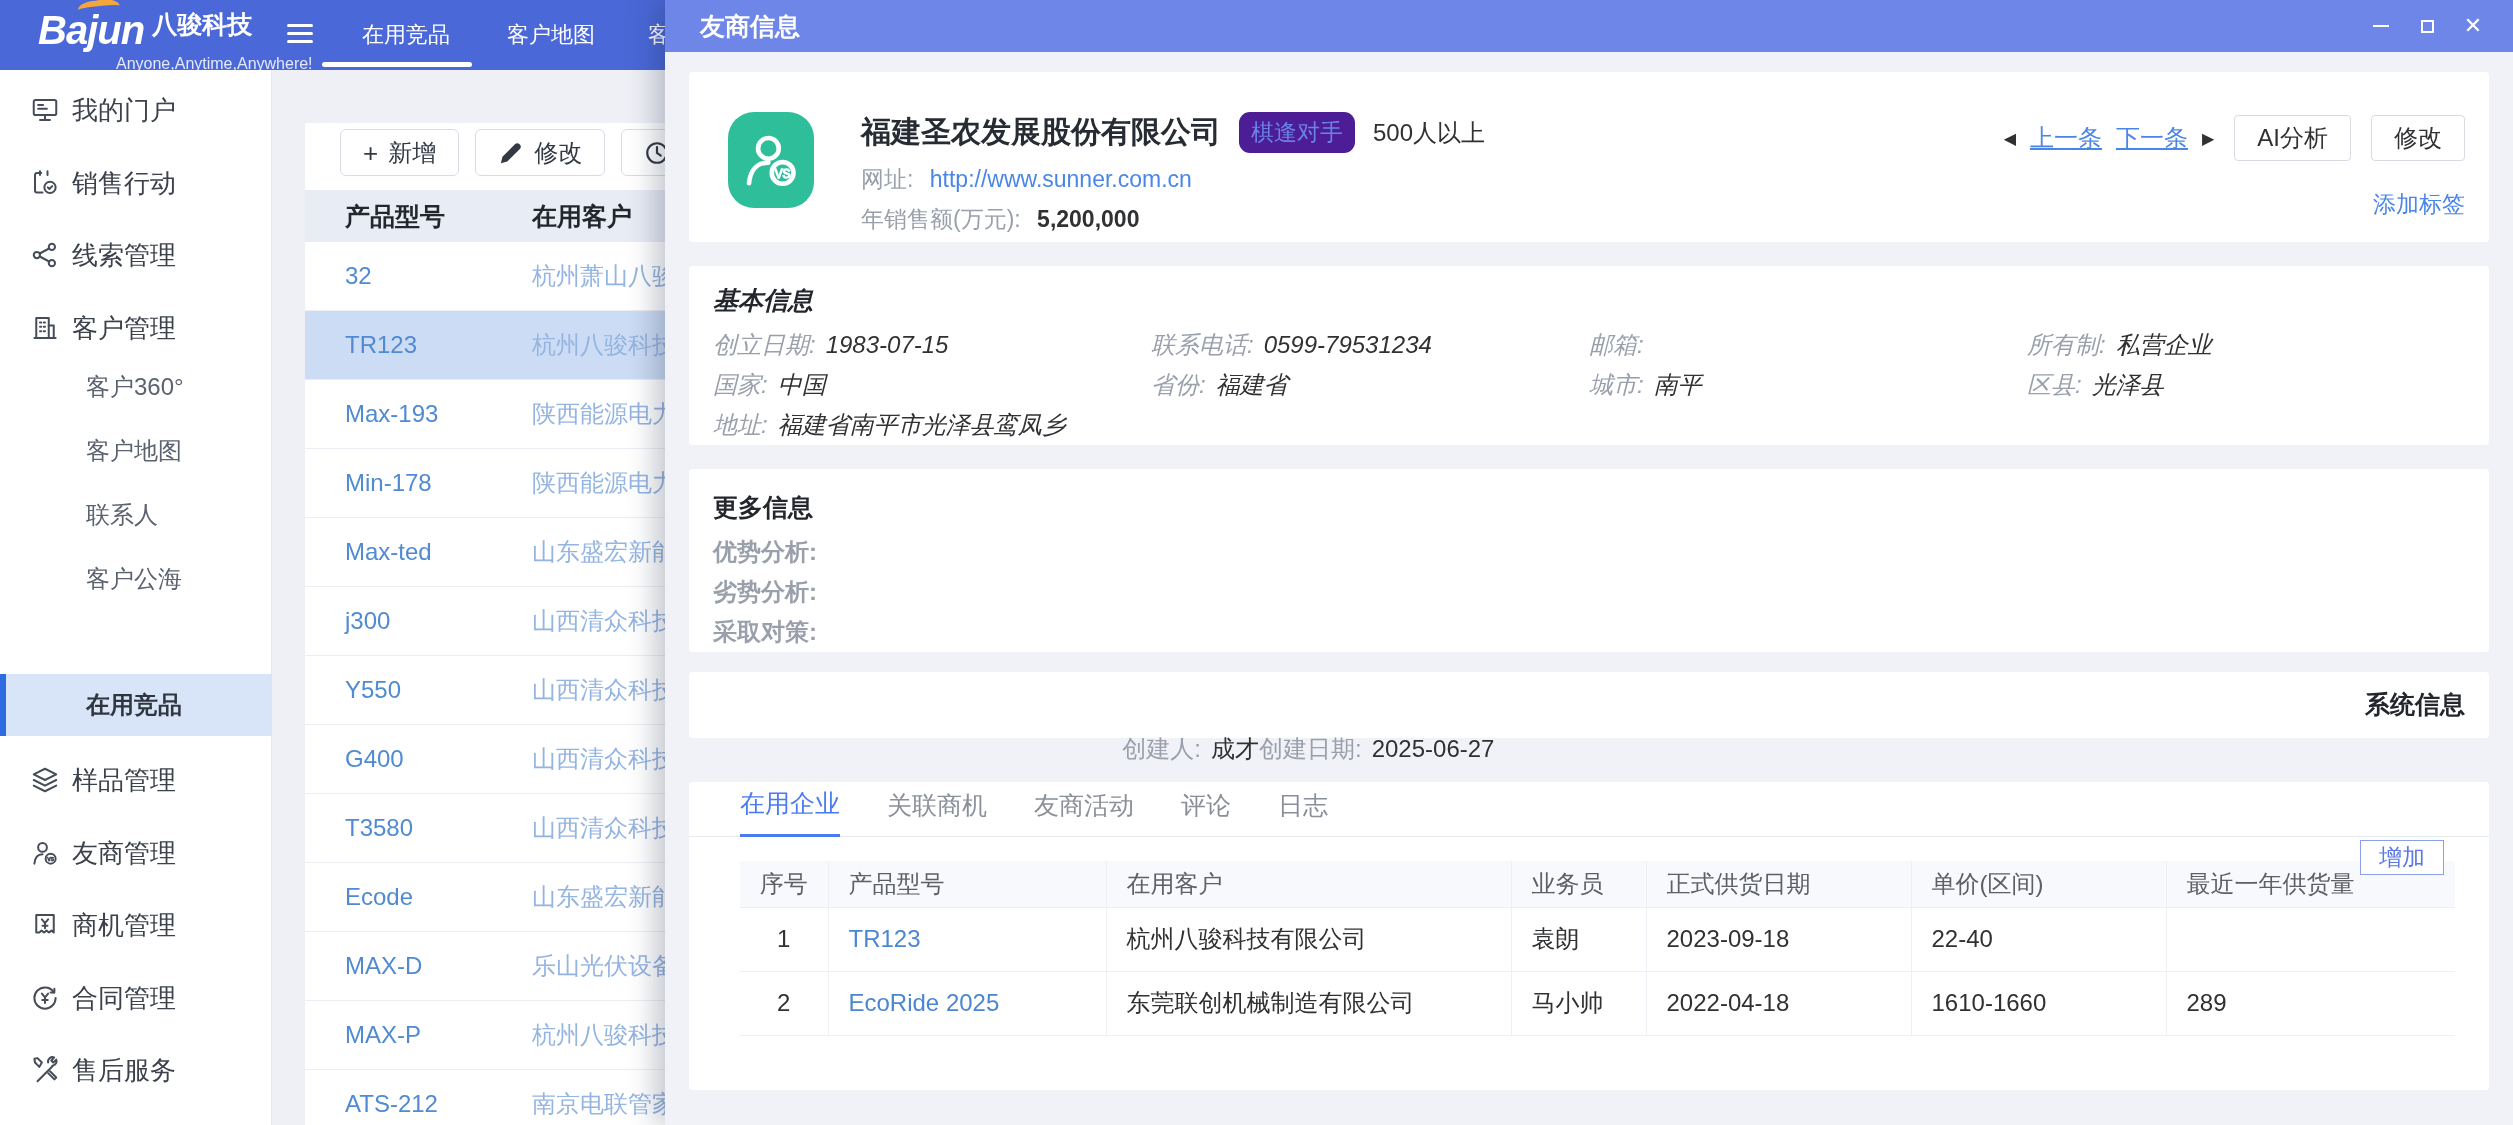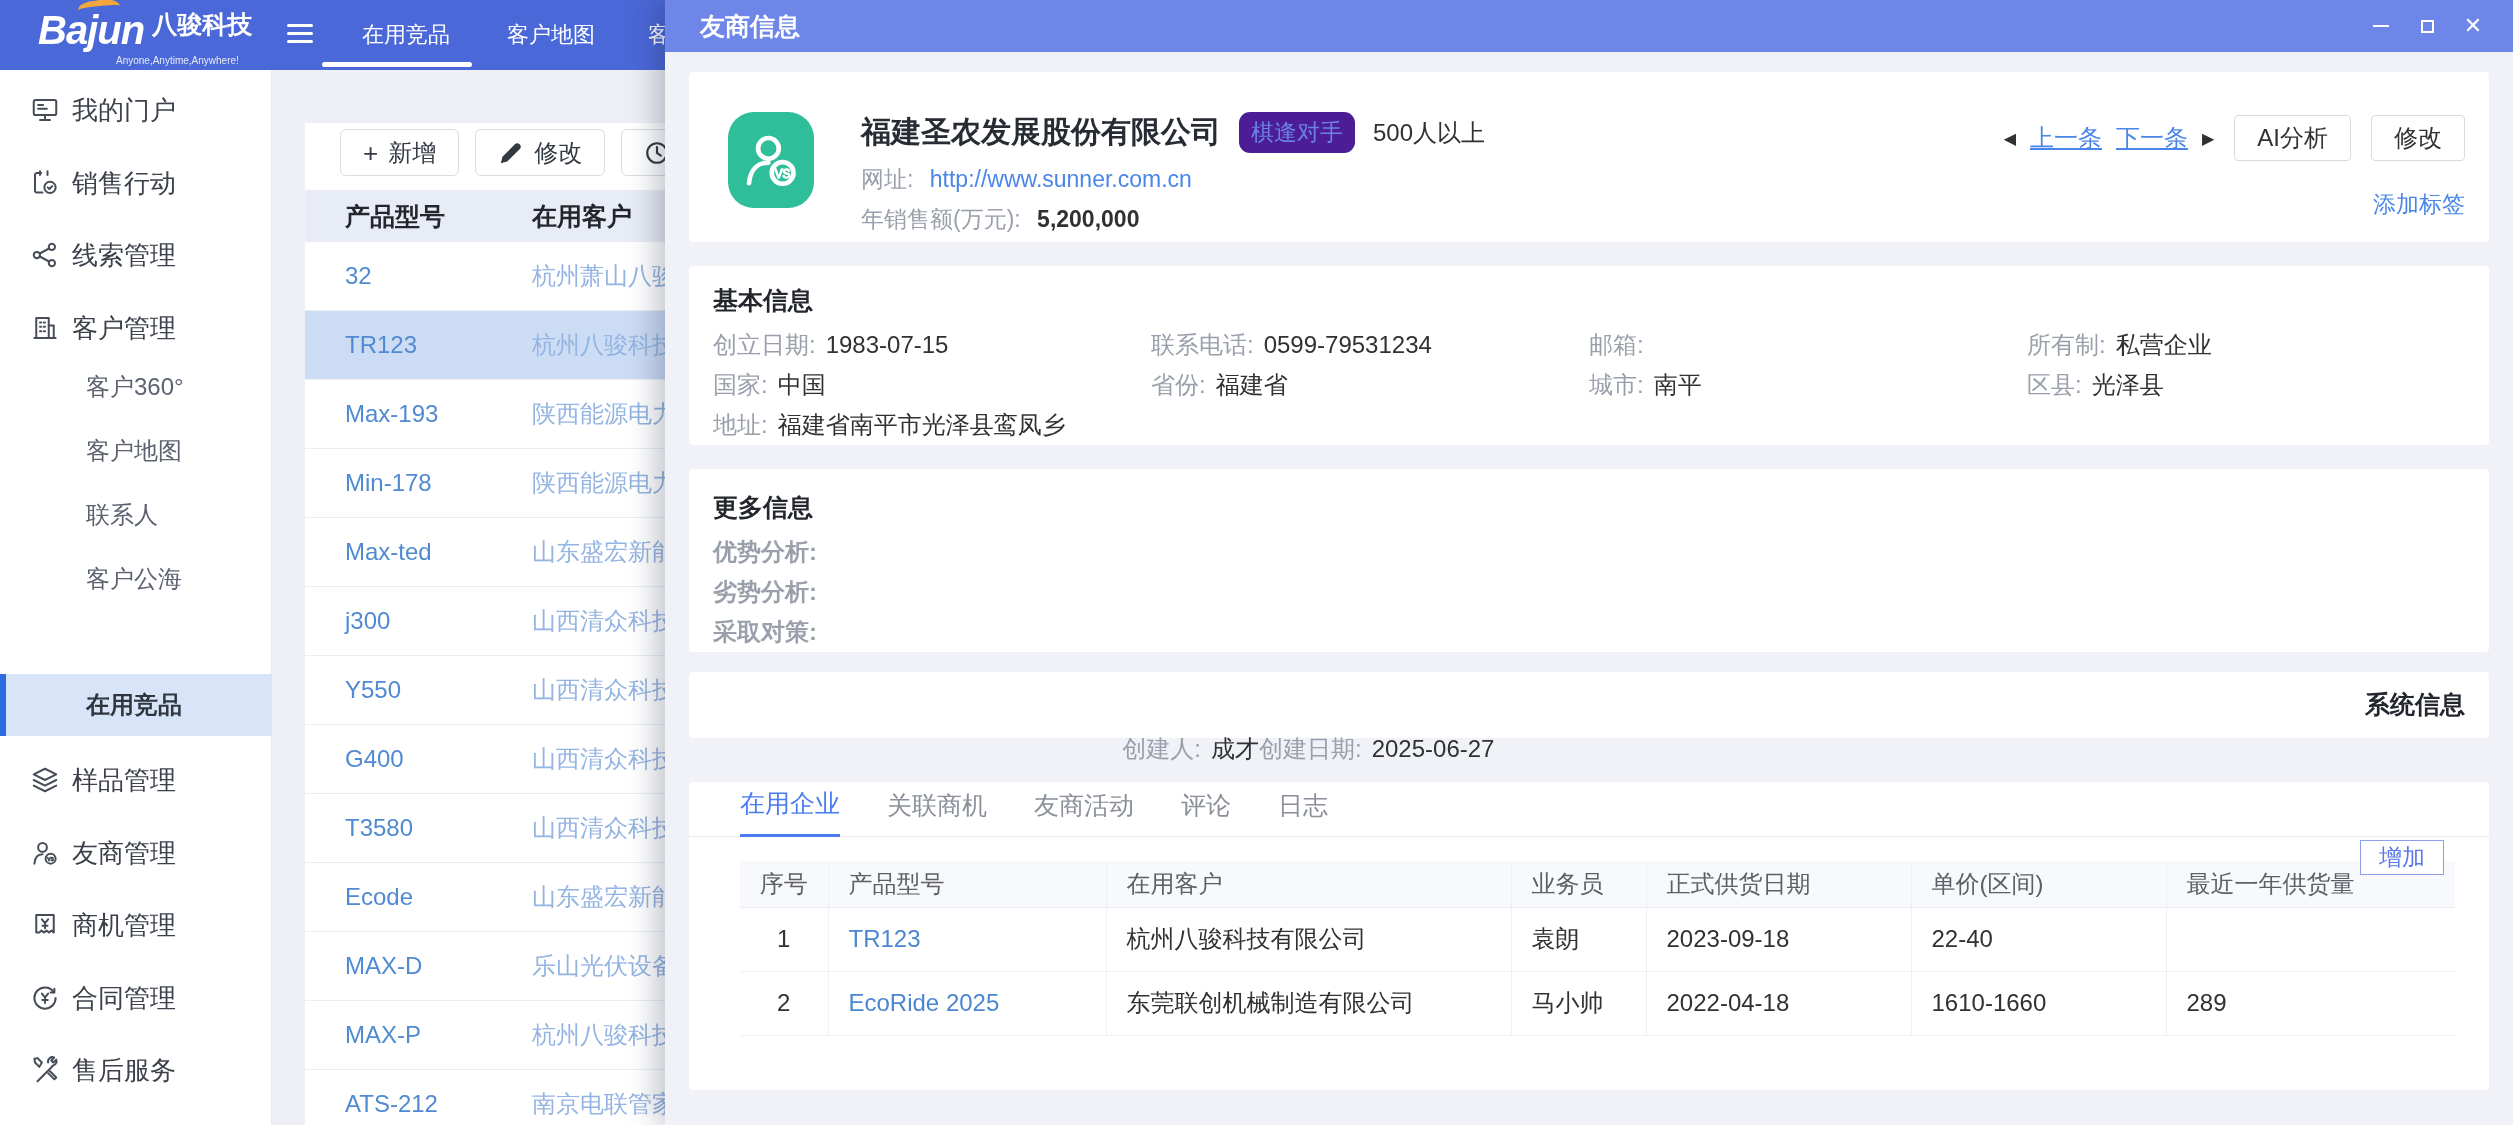--- a/index.html
+++ b/index.html
@@ -8,21 +8,21 @@
   .app { position:relative; width:2513px; height:1125px; overflow:hidden; }
 
   
   .topbar { position:absolute; left:0; top:0; width:100%; height:70px; background:#4b68d8; z-index:5; }
   .logo { position:absolute; left:38px; top:8px; color:#fff; }
   .logo-row { display:flex; align-items:flex-start; }
   .logo-main { font-size:40px; font-weight:900; font-style:italic; letter-spacing:-1px; position:relative; }
   .logo-swoosh { position:absolute; left:40px; top:-8px; width:42px; height:16px;
     border-top:6px solid #f2a63b; border-radius:50%/60%; transform:rotate(-6deg); }
   .logo-cn { font-size:25px; font-weight:700; margin-left:8px; }
-  .logo-tagline { font-size:10px; opacity:.85; margin-left:78px; margin-top:2px; }
+  .logo-tagline { font-size:16px; opacity:.85; margin-left:78px; margin-top:2px; }
   .hamburger { position:absolute; left:287px; top:24px; width:26px; height:22px; cursor:pointer; }
   .hamburger i { display:block; height:3px; background:#fff; margin-bottom:5px; border-radius:2px; }
   .nav-tab { position:absolute; top:0; height:70px; line-height:70px; color:#fff; font-size:22px; white-space:nowrap; cursor:pointer; }
   .nav-underline { position:absolute; left:322px; bottom:3px; width:150px; height:5px; background:#fff; border-radius:3px; }
 
   
   .sidebar { position:absolute; left:0; top:70px; width:272px; bottom:0; background:#fff;
     border-right:1px solid #e7e9f0; z-index:4; }
   .sd-item { position:absolute; left:0; width:272px; height:50px; display:flex; align-items:center; cursor:pointer;padding-left:43px; }
   .sd-item .sd-ico { position:absolute; left:30px; width:30px; height:30px; display:flex; }
@@ -57,21 +57,21 @@
     display:flex; align-items:center; }
   .mtitle { padding-left:35px; color:#fff; font-size:25px; font-weight:600; }
   .mcontrols { margin-left:auto; padding-right:30px; display:flex; align-items:center; gap:26px; }
   .wc { cursor:pointer; display:flex; align-items:center; justify-content:center; width:20px; height:20px; }
   .wc-min i { width:16px; height:2px; background:#fff; display:block; }
   .wc-max i { width:13px; height:13px; border:2px solid #fff; display:block; }
   .wc-close { color:#fff; font-size:22px; line-height:1; }
 
   .card { position:absolute; left:24px; right:24px; background:#fff; border-radius:4px; }
   .c-company { top:72px;  height:170px; display:flex; padding:40px 24px 0 39px; }
-  .c-basic   { top:266px; height:179px; padding:18px 24px; }
+  .c-basic   { top:266px; height:179px; padding:18px 24px;font-style:italic; }
   .c-more    { top:469px; height:183px; padding:22px 24px; }
   .c-system  { top:672px; height:66px;  padding:16px 24px;text-align:right; }
   .c-tabs    { top:782px; height:308px; }
 
   .avatar { flex:0 0 86px; width:86px; height:96px; border-radius:26px; background:#2ebe9a;
     display:flex; align-items:center; justify-content:center; }
   .avatar svg { width:62px; height:66px; }
   .cinfo { margin-left:47px; }
   .crow1 { display:flex; align-items:center; gap:18px; }
   .cname { font-size:30px; font-weight:700; color:#272b33; white-space:nowrap; }

